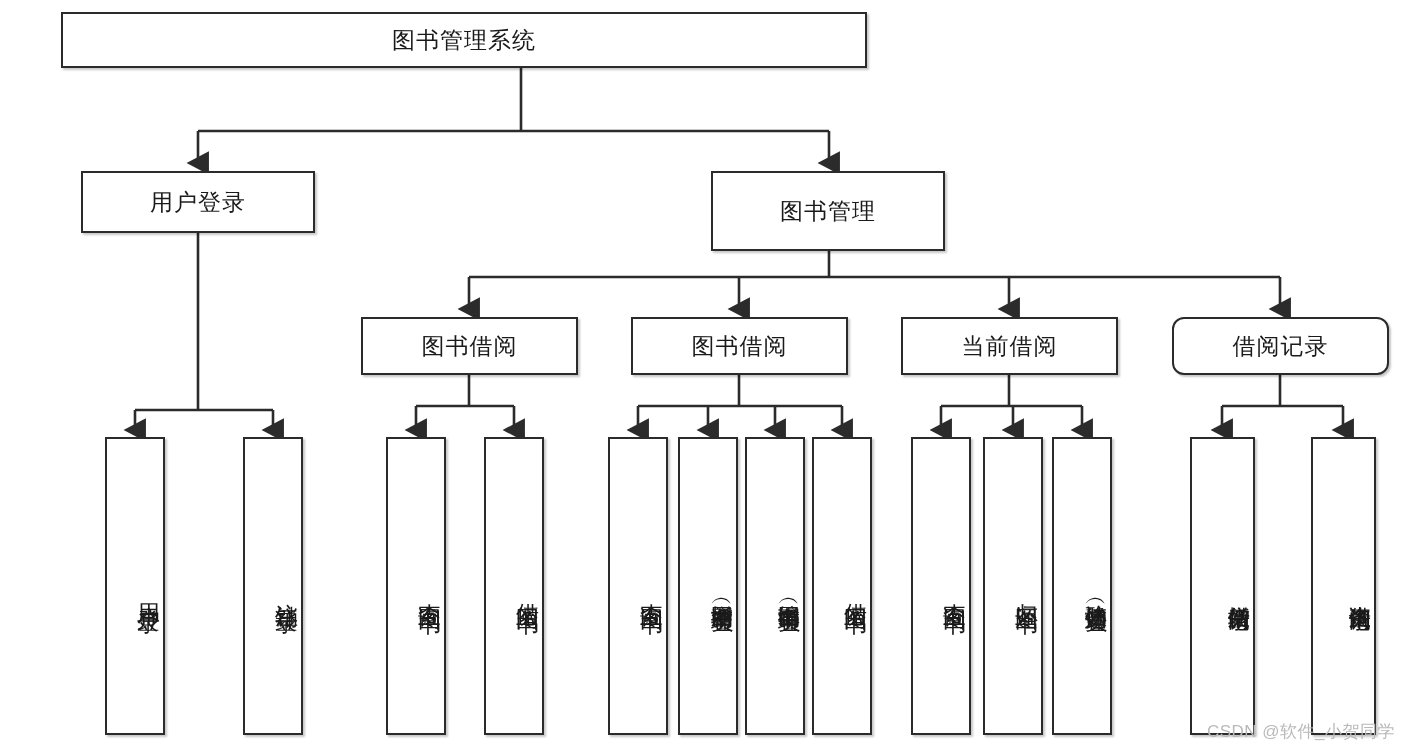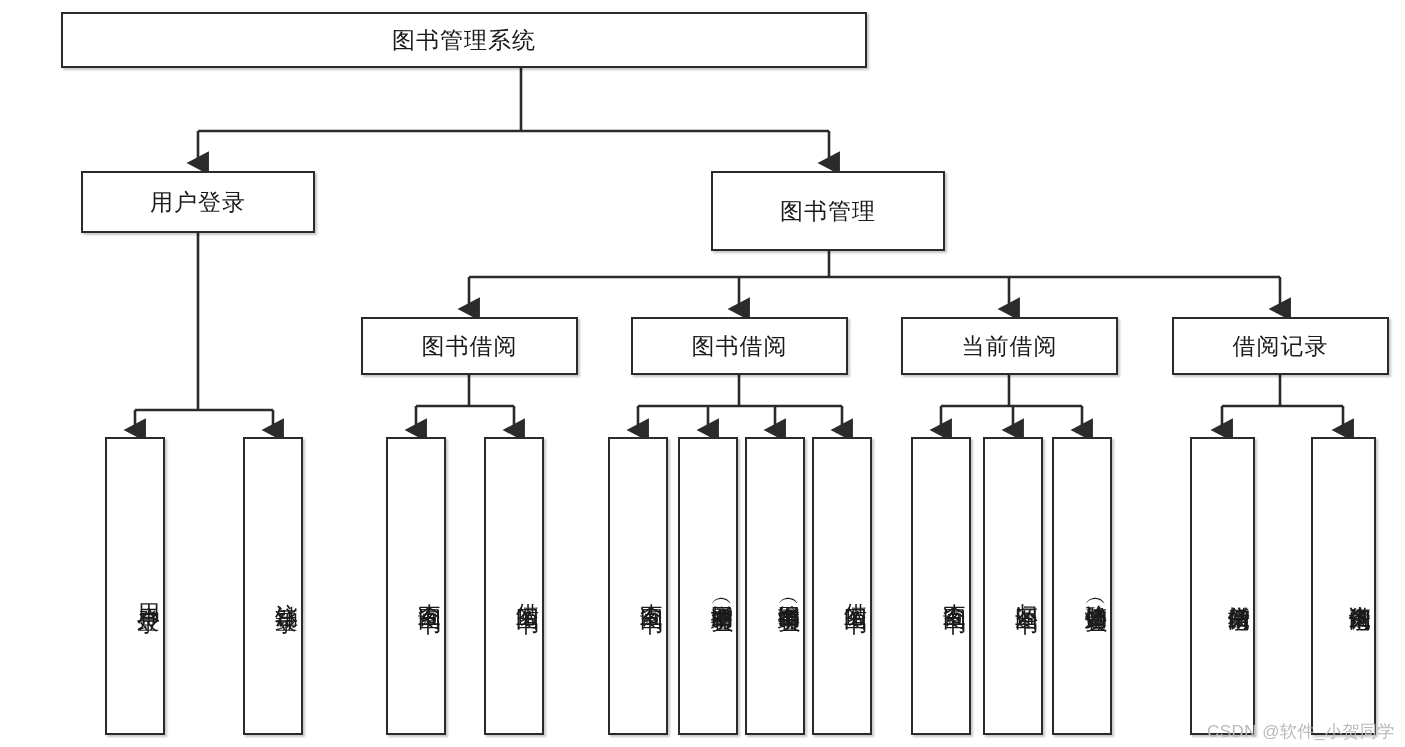--- a/index.html
+++ b/index.html
@@ -129,21 +129,21 @@
   <div class="node horizontal" style="left:81px; top:171px; width:234px; height:62px;">用户登录</div>
 
   <div class="node horizontal" style="left:711px; top:171px; width:234px; height:80px;">图书管理</div>
 
   <div class="node horizontal" style="left:361px; top:317px; width:217px; height:58px;">图书借阅</div>
 
   <div class="node horizontal" style="left:631px; top:317px; width:217px; height:58px;">图书借阅</div>
 
   <div class="node horizontal" style="left:901px; top:317px; width:217px; height:58px;">当前借阅</div>
 
-  <div class="node horizontal" style="left:1172px; top:317px; width:217px; height:58px;">借阅记录</div>
+  <div class="node horizontal" style="left:1172px; top:317px; width:217px; height:58px;border-radius:12px;">借阅记录</div>
 
   <div id="leaf-container">
       <div class="node vertical" style="left: 105px; top: 437px; width: 60px; height: 298px;">用户登录</div>
       <div class="node vertical" style="left: 243px; top: 437px; width: 60px; height: 298px;">注销登录</div>
       <div class="node vertical" style="left: 386px; top: 437px; width: 60px; height: 298px;">查询图书</div>
       <div class="node vertical" style="left: 484px; top: 437px; width: 60px; height: 298px;">借阅图书</div>
       <div class="node vertical" style="left: 608px; top: 437px; width: 60px; height: 298px;">查询图书</div>
       <div class="node vertical tall-text" style="left: 678px; top: 437px; width: 60px; height: 298px;">新增图书（管理员）</div>
       <div class="node vertical tall-text" style="left: 745px; top: 437px; width: 60px; height: 298px;">编辑图书（管理员）</div>
       <div class="node vertical" style="left: 812px; top: 437px; width: 60px; height: 298px;">借阅图书</div>

